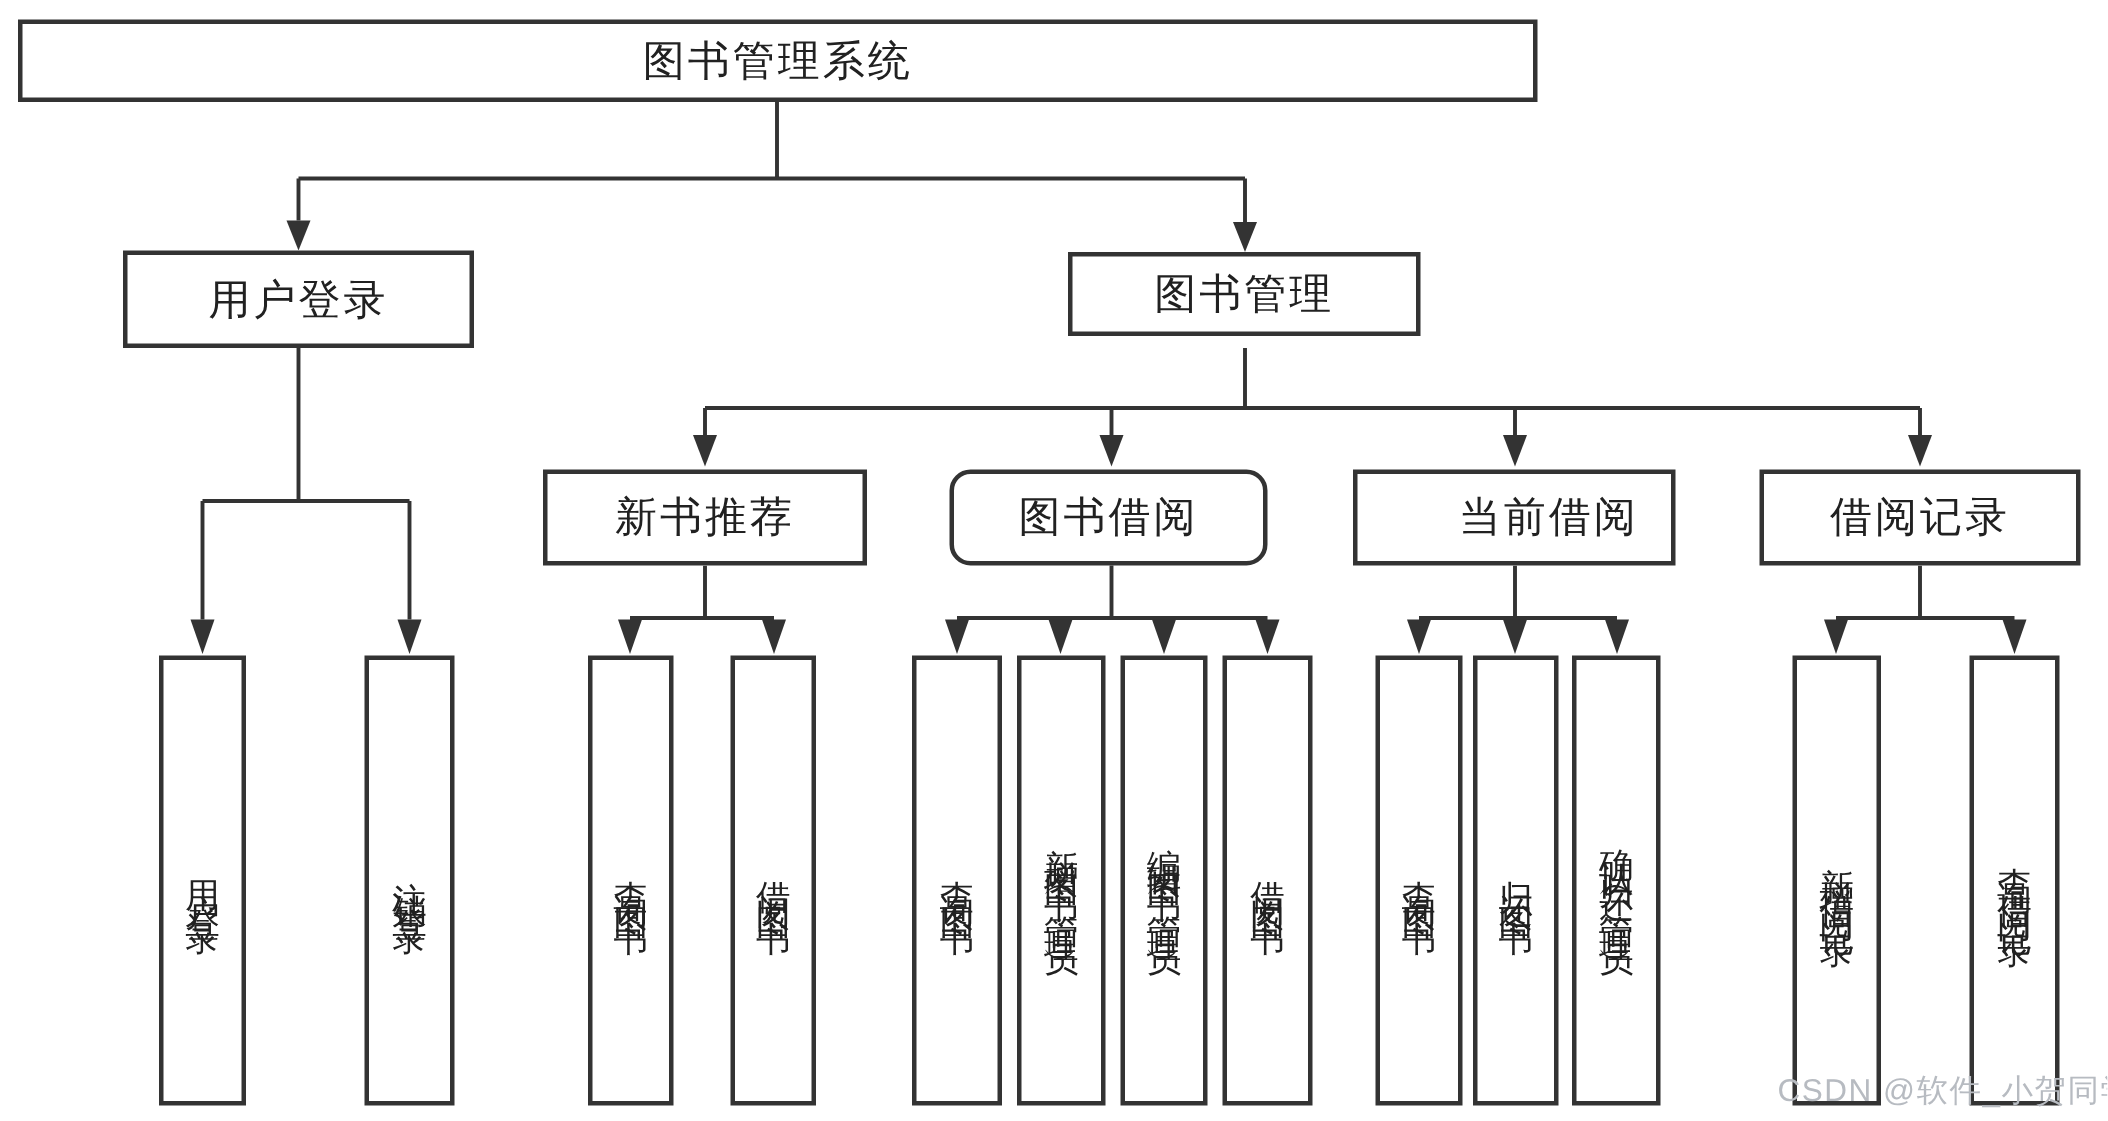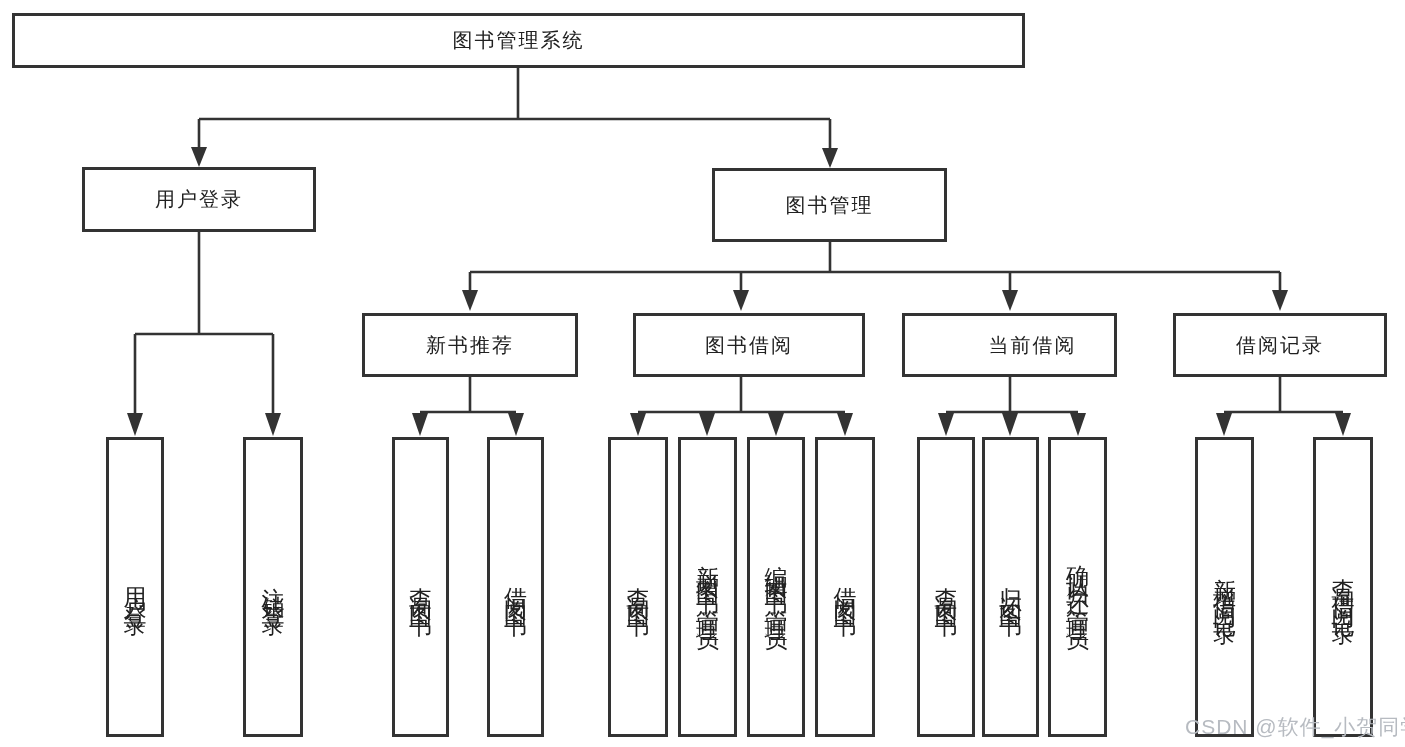--- a/index.html
+++ b/index.html
@@ -21,21 +21,21 @@
   .wires polygon{fill:var(--line);stroke:none;}
   .node{
     position:absolute;
     box-sizing:border-box;
     border:3px solid var(--line);
     background:#fff;
     display:flex;align-items:center;justify-content:center;
     color:var(--text);
   }
   .node.h span{
-    font-size:20px;
+    font-size:28px;
     letter-spacing:2px;
     white-space:nowrap;
   }
   .node.v span{
     writing-mode:vertical-rl;
     text-orientation:mixed;
     font-size:23px;
     letter-spacing:9px;
     line-height:1;
   }
@@ -85,28 +85,28 @@
     </g>
   </svg>
 
   <div class="node h" style="left:12px;top:13px;width:1013px;height:55px;">
     <span>图书管理系统</span>
   </div>
 
   <div class="node h" style="left:82px;top:167px;width:234px;height:65px;">
     <span>用户登录</span>
   </div>
-  <div class="node h" style="left:712px;top:168px;width:235px;height:74px;">
+  <div class="node h" style="left:712px;top:168px;width:235px;height:56px;">
     <span>图书管理</span>
   </div>
 
   <div class="node h" style="left:362px;top:313px;width:216px;height:64px;">
     <span>新书推荐</span>
   </div>
-  <div class="node h" style="left:633px;top:313px;width:232px;height:64px;">
+  <div class="node h" style="left:633px;top:313px;width:212px;height:64px;border-radius:14px;">
     <span>图书借阅</span>
   </div>
   <div class="node h" style="left:902px;top:313px;width:215px;height:64px;padding-left:46px;">
     <span>当前借阅</span>
   </div>
   <div class="node h" style="left:1173px;top:313px;width:214px;height:64px;">
     <span>借阅记录</span>
   </div>
 
   <div class="node v" style="left:106px;top:437px;width:58px;height:300px;">

